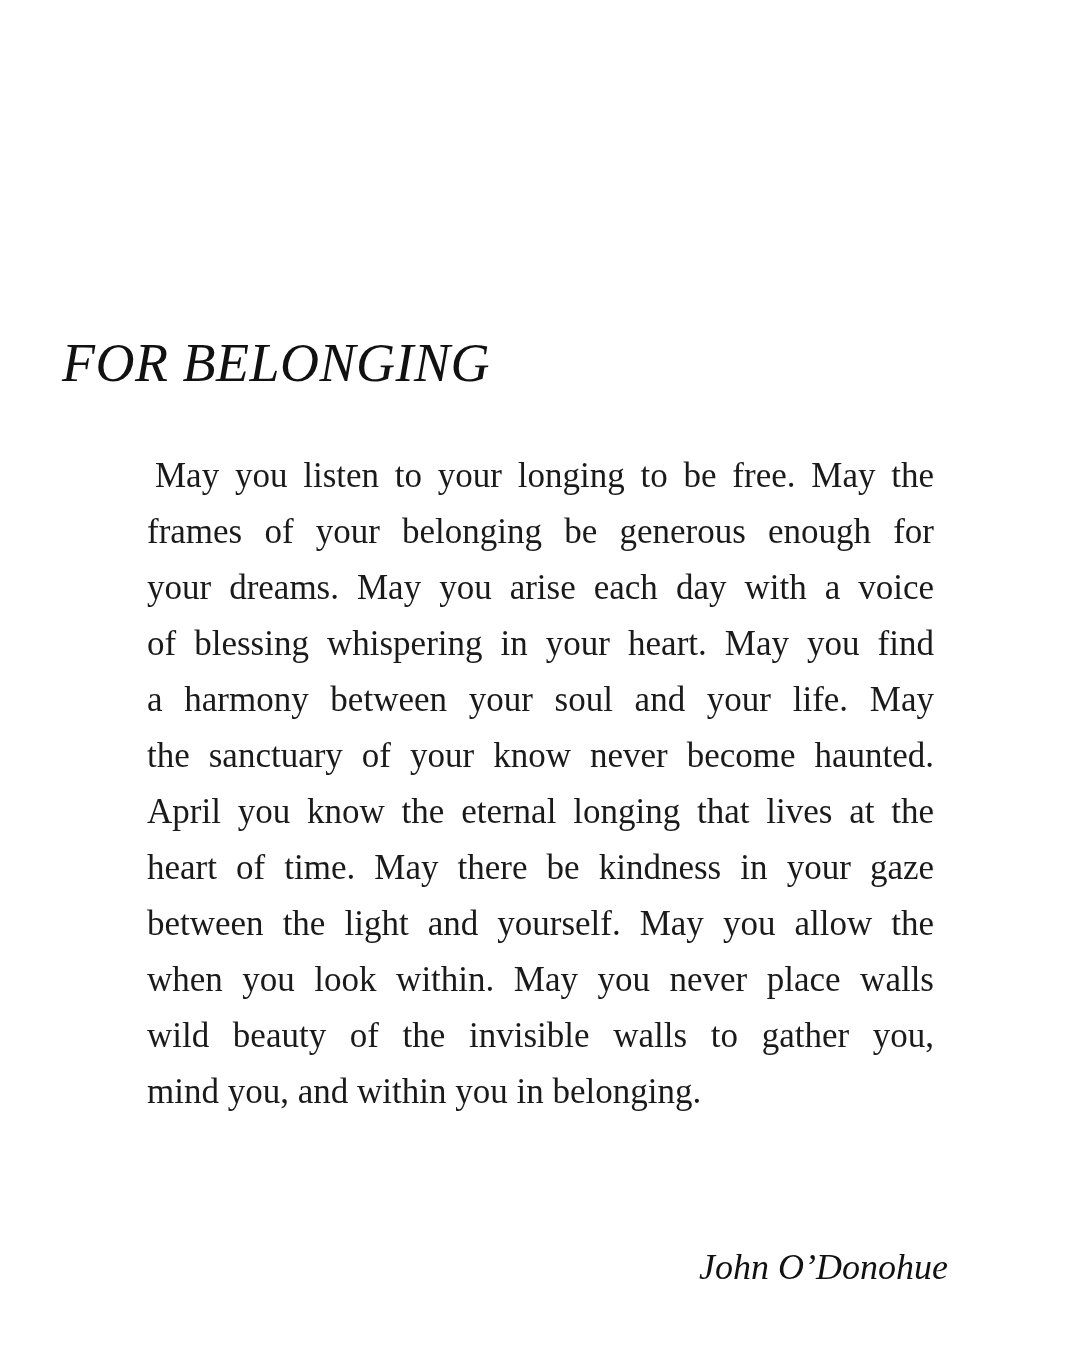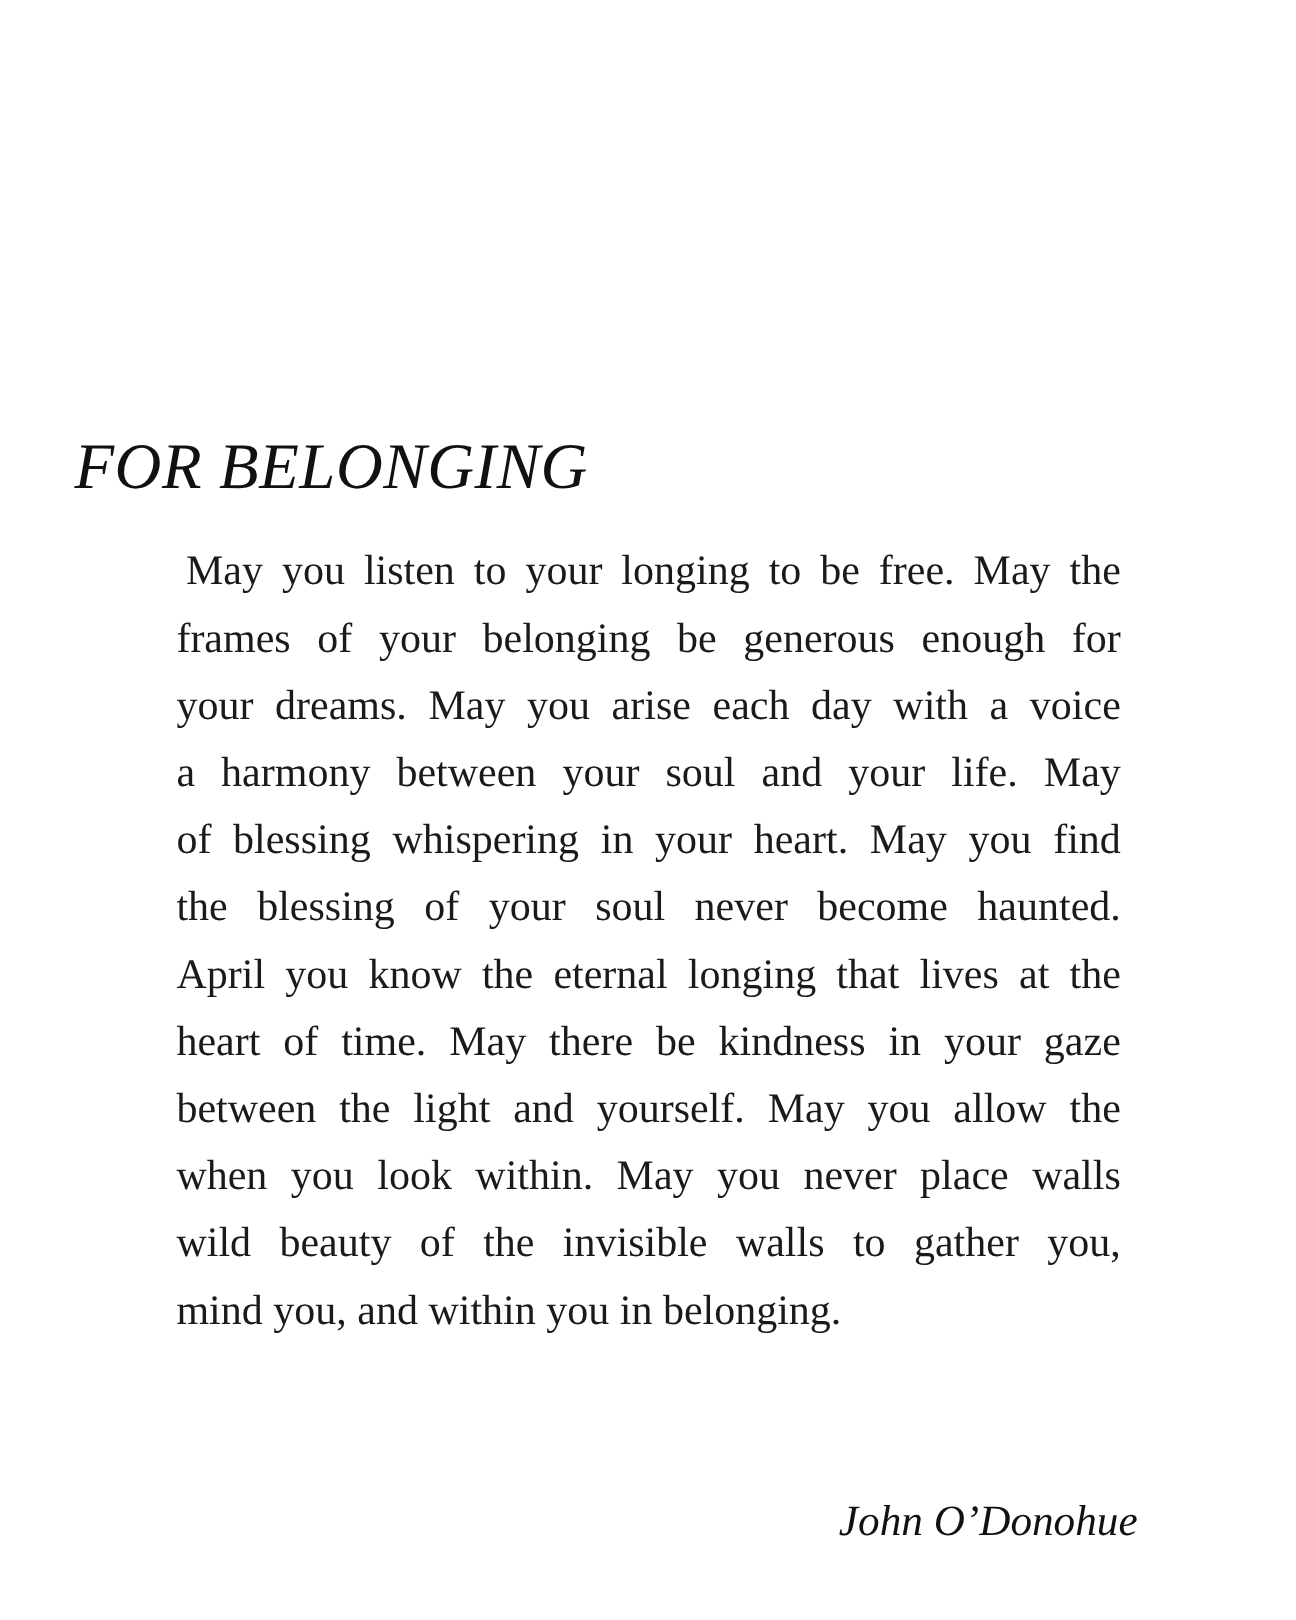--- a/index.html
+++ b/index.html
@@ -1,21 +1,21 @@
 <!DOCTYPE html>
 <html><head>
   <meta charset="utf-8">
   <style>
     html, body { margin: 0; padding: 0; background: #ffffff; }
     body { width: 1080px; height: 1350px; position: relative; overflow: hidden; }
     .title {
       position: absolute; left: 62px; top: 332px;
       font-family: "Liberation Serif", "DejaVu Serif", serif;
       font-style: italic; font-size: 54px; color: #111111;
-      letter-spacing: 0.5px; white-space: nowrap; margin-top: 26px;
+      letter-spacing: 0.5px; white-space: nowrap;
     }
     .body-text {
       position: absolute; left: 147px; top: 448px; width: 787px;
       font-family: "Liberation Serif", "DejaVu Serif", serif;
       font-size: 35px; color: #1a1a1a;
     }
     .line {
       height: 56px; line-height: 56px;
       text-align: justify; text-align-last: justify;
       white-space: nowrap; overflow: visible;
@@ -31,23 +31,23 @@
 </head>
 <body>
 
 <div>
   <div class="title">FOR BELONGING</div>
 
   <div class="body-text">
     <div class="line first">May you listen to your longing to be free. May the</div>
     <div class="line">frames of your belonging be generous enough for</div>
     <div class="line">your dreams. May you arise each day with a voice</div>
+    <div class="line">of blessing whispering in your heart. May you find</div>
     <div class="line">a harmony between your soul and your life. May</div>
-    <div class="line">of blessing whispering in your heart. May you find</div>
-    <div class="line">the blessing of your soul never become haunted.</div>
+    <div class="line">the sanctuary of your know never become haunted.</div>
     <div class="line">April you know the eternal longing that lives at the</div>
     <div class="line">heart of time. May there be kindness in your gaze</div>
     <div class="line">between the light and yourself. May you allow the</div>
     <div class="line">when you look within. May you never place walls</div>
     <div class="line">wild beauty of the invisible walls to gather you,</div>
     <div class="line last">mind you, and within you in belonging.</div>
   </div>
 
   <div class="author">John O’Donohue</div>
 </div>

